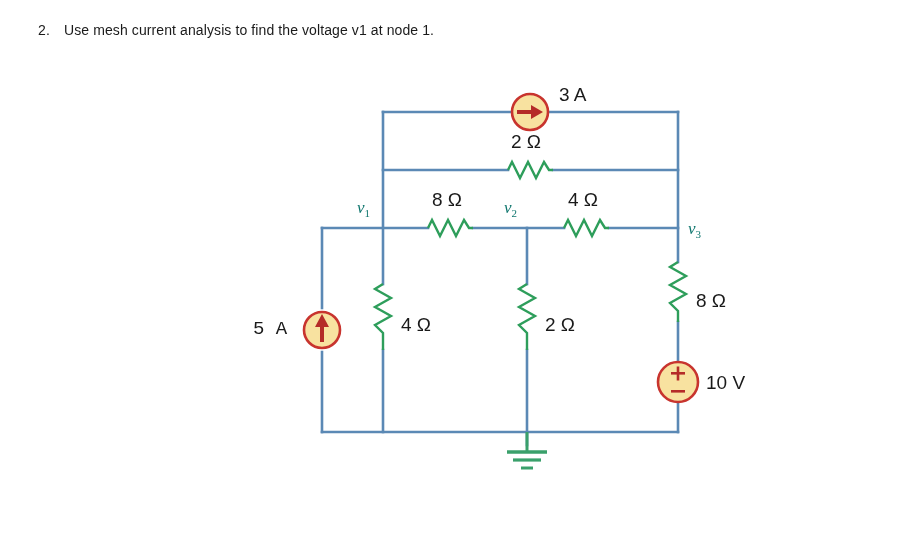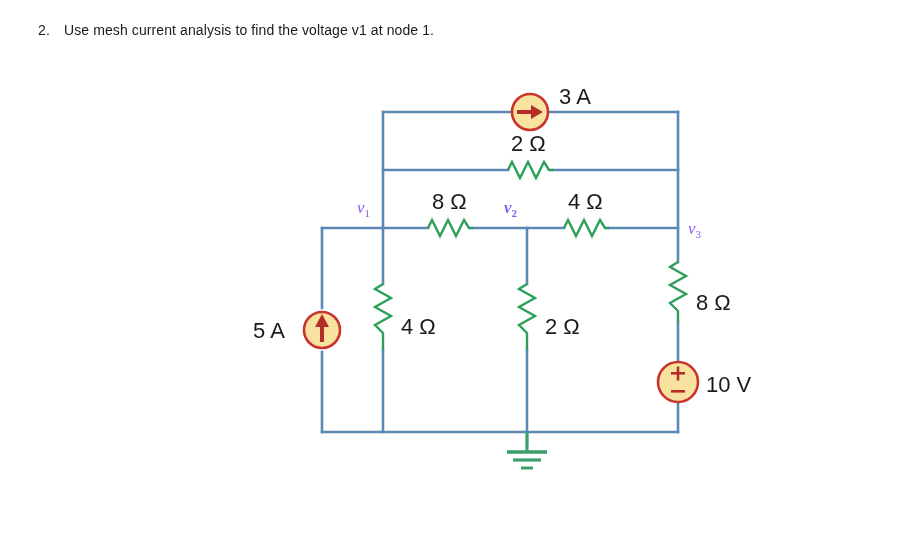--- a/index.html
+++ b/index.html
@@ -2,23 +2,23 @@
 <html><head>
 <meta charset="utf-8">
 <style>
   html,body{margin:0;padding:0;}
   body{width:909px;height:540px;background:#ffffff;
        font-family:"Liberation Sans", sans-serif;overflow:hidden;position:relative;}
   #question{position:absolute;left:38px;top:22px;font-size:14px;color:#1a1a1a;
             white-space:nowrap;letter-spacing:.1px;}
   #question .qnum{display:inline-block;width:26px;}
   #circuit{position:absolute;left:0;top:0;width:909px;height:540px;}
-  .lbl{position:absolute;font-size:22px;color:#1a1a1a;white-space:nowrap;}
+  .lbl{position:absolute;font-size:19px;color:#1a1a1a;white-space:nowrap;}
   .nlbl{position:absolute;font-family:"Liberation Serif", serif;font-style:italic;
-        font-size:17px;color:#8b5cf6;white-space:nowrap;}
+        font-size:17px;color:#0f766e;white-space:nowrap;}
   .nlbl sub{font-size:11px;font-style:normal;}
 </style>
 </head>
 <body>
 
 <div id="question">
   <span class="qnum">2.</span><span>Use mesh current analysis to find the voltage v1 at node 1.</span>
 </div>
 
 <svg id="circuit" viewBox="0 0 909 540" xmlns="http://www.w3.org/2000/svg">
@@ -90,21 +90,21 @@
     <line x1="507" y1="452" x2="547" y2="452" stroke-width="3.4"></line>
     <line x1="513" y1="460" x2="541" y2="460" stroke-width="3.2"></line>
     <line x1="521" y1="468" x2="533" y2="468" stroke-width="3"></line>
   </g>
 </svg>
 
 <div class="lbl" style="left:559px;top:84px;">3 A</div>
 <div class="lbl" style="left:511px;top:131px;">2 Ω</div>
 <div class="lbl" style="left:432px;top:189px;">8 Ω</div>
 <div class="lbl" style="left:568px;top:189px;">4 Ω</div>
-<div class="lbl" style="left:253px;top:318px;">5 A</div>
+<div class="lbl" style="left:253px;top:318px;font-family:Liberation Mono, monospace;">5 A</div>
 <div class="lbl" style="left:401px;top:314px;">4 Ω</div>
 <div class="lbl" style="left:545px;top:314px;">2 Ω</div>
 <div class="lbl" style="left:696px;top:290px;">8 Ω</div>
 <div class="lbl" style="left:706px;top:372px;">10 V</div>
 
 <div class="nlbl" style="left:357px;top:198px;"><span>v</span><sub>1</sub></div>
-<div class="nlbl" style="left:504px;top:198px;font-weight:bold;"><span>v</span><sub>2</sub></div>
+<div class="nlbl" style="left:504px;top:198px;"><span>v</span><sub>2</sub></div>
 <div class="nlbl" style="left:688px;top:219px;"><span>v</span><sub>3</sub></div>
 
 </body></html>

